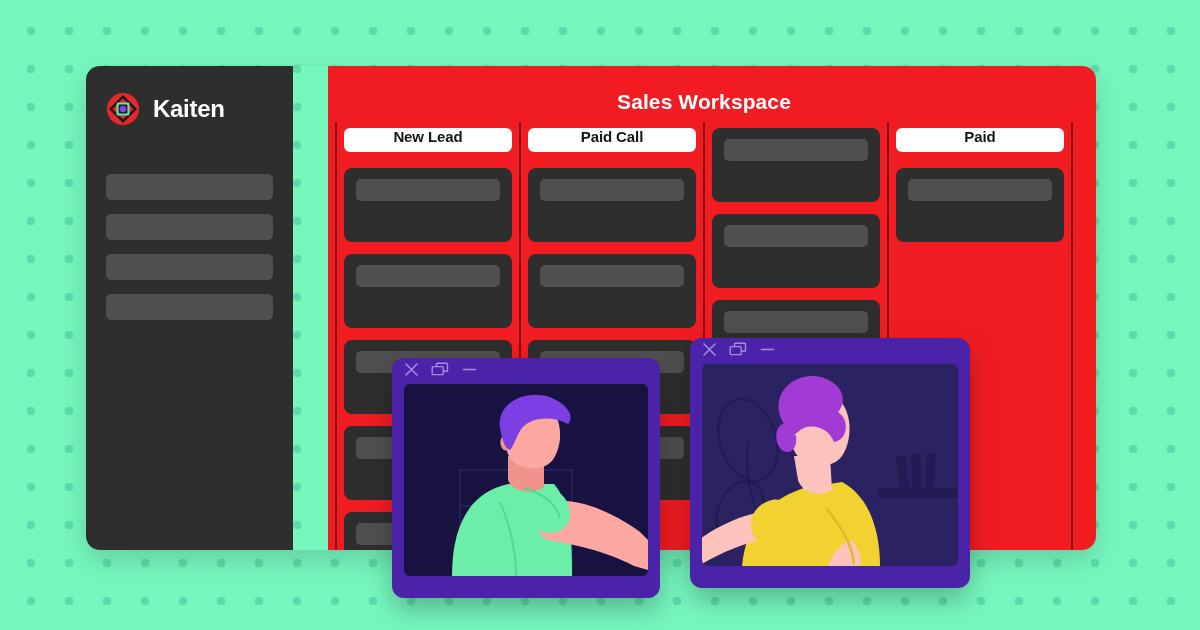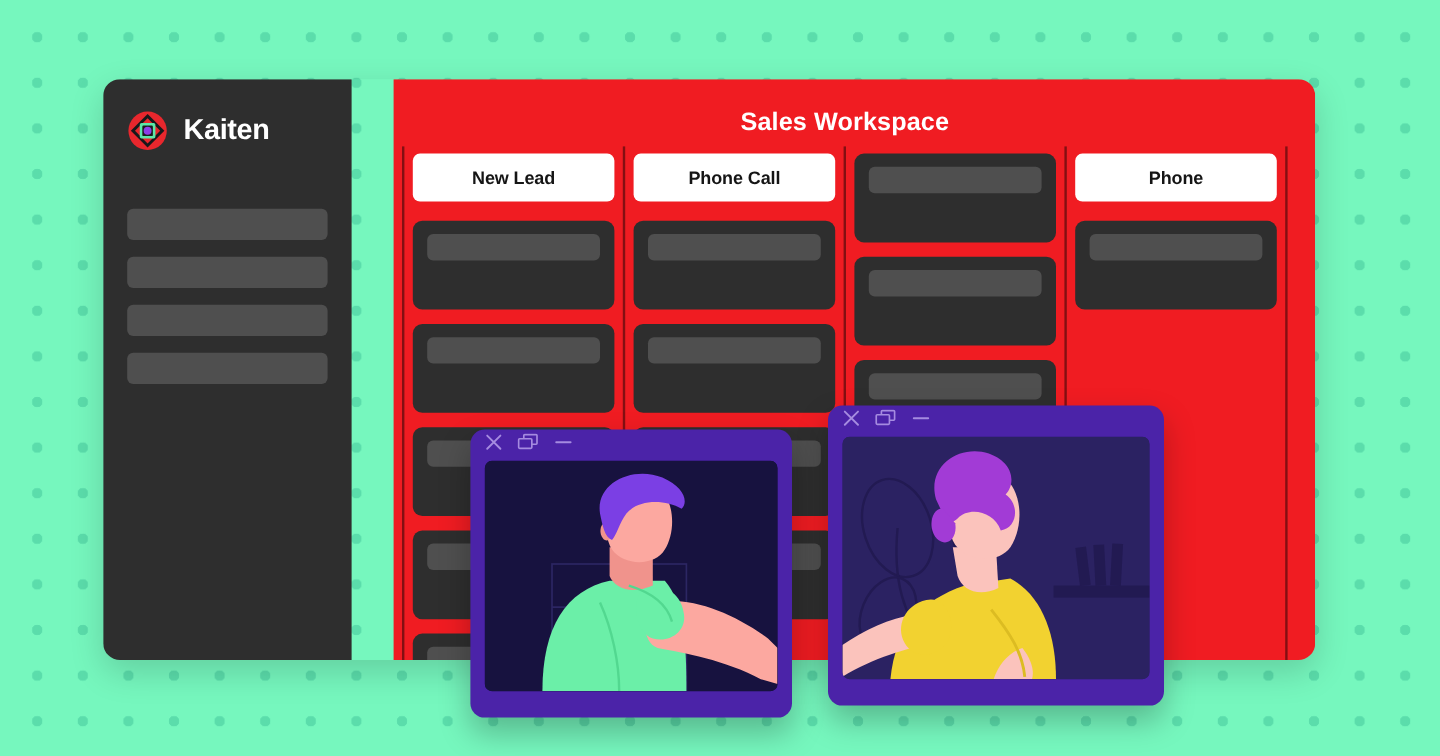--- a/index.html
+++ b/index.html
@@ -48,22 +48,22 @@
   .column { flex:1 1 0; position:relative; min-width:0; }
   .column::after {
     content:""; position:absolute; right:-9px; top:-6px; bottom:-330px;
     width:2px; background:rgba(0,0,0,0.45);
   }
   .column:first-child::before {
     content:""; position:absolute; left:-9px; top:-6px; bottom:-330px;
     width:2px; background:rgba(0,0,0,0.45);
   }
   .col-header {
-    background:#FFFFFF; border-radius:6px; height:40px;
-    display:flex; align-items:center; justify-content:center;
+    background:#FFFFFF; border-radius:6px; height:24px;
+    display:flex; justify-content:center;
     margin-bottom:16px;
   }
   .col-header span {
     color:#151515; font-size:15px; font-weight:bold; letter-spacing:-0.1px;
   }
   .card {
     background:#2E2E2E; border-radius:8px; height:74px;
     margin-bottom:12px; padding:11px 12px;
   }
   .card-bar { height:22px; background:#4F4F4F; border-radius:5px; }
@@ -137,21 +137,21 @@
         <div class="card">
             <div class="card-bar"></div>
           </div>
         <div class="card">
             <div class="card-bar"></div>
           </div>
       </div>
 
       <div class="column">
         <div class="col-header">
-          <span>Phone Call</span>
+          <span>Paid Call</span>
         </div>
         <div class="card">
             <div class="card-bar"></div>
           </div>
         <div class="card">
             <div class="card-bar"></div>
           </div>
         <div class="card">
             <div class="card-bar"></div>
           </div>
@@ -167,21 +167,21 @@
         <div class="card">
             <div class="card-bar"></div>
           </div>
         <div class="card">
             <div class="card-bar"></div>
           </div>
       </div>
 
       <div class="column">
         <div class="col-header">
-          <span>Phone</span>
+          <span>Paid</span>
         </div>
         <div class="card">
             <div class="card-bar"></div>
           </div>
       </div>
 
     </div>
   </div>
 </div>
 

